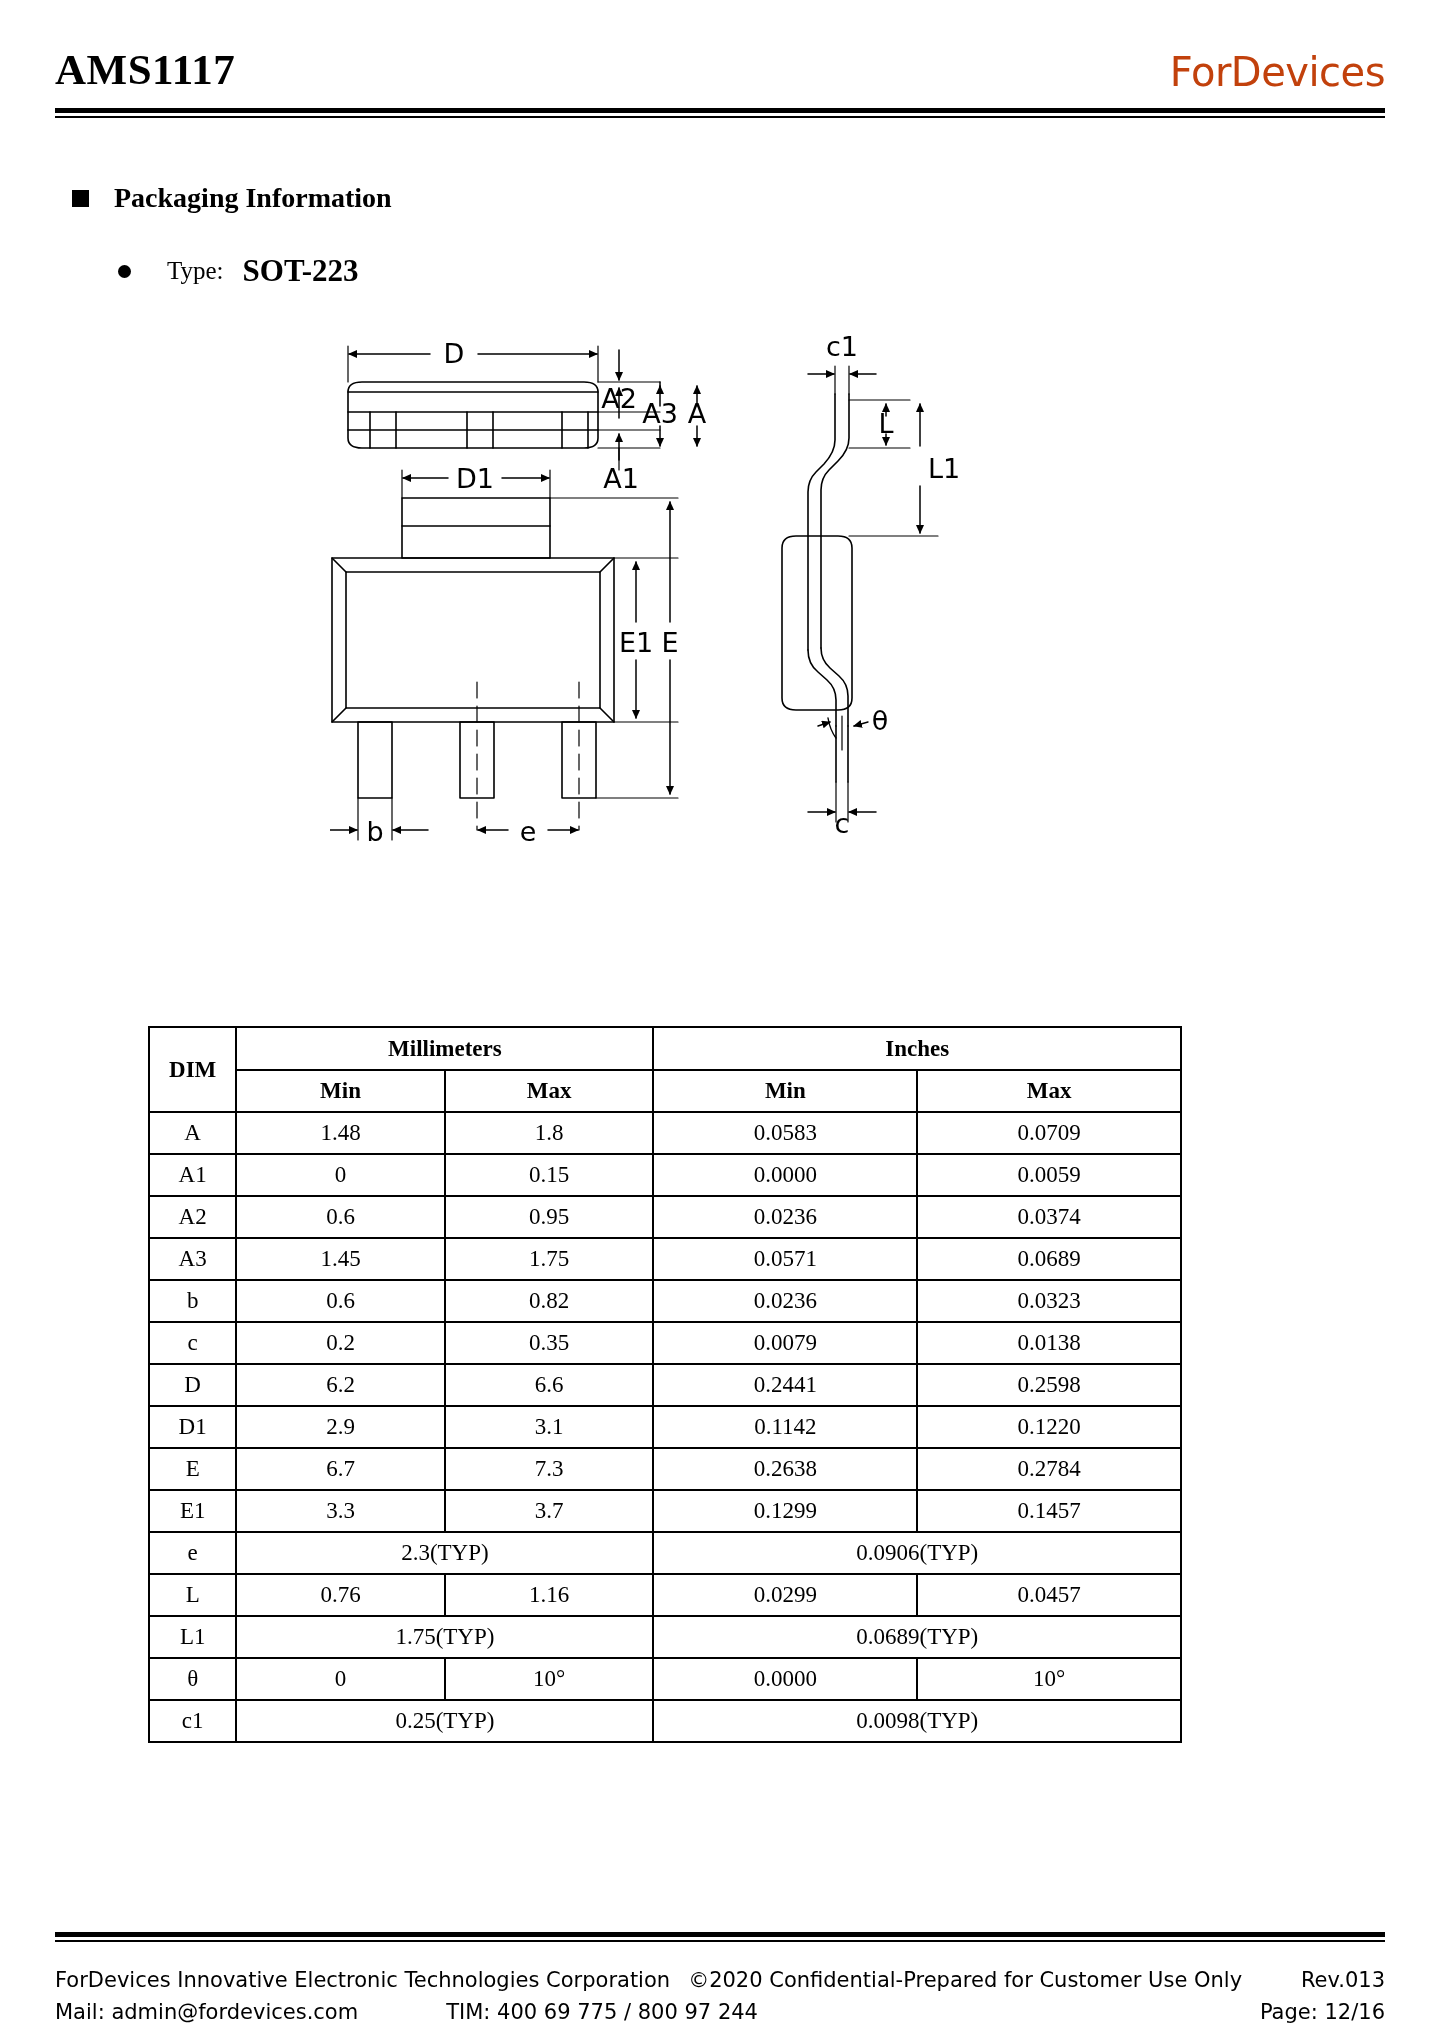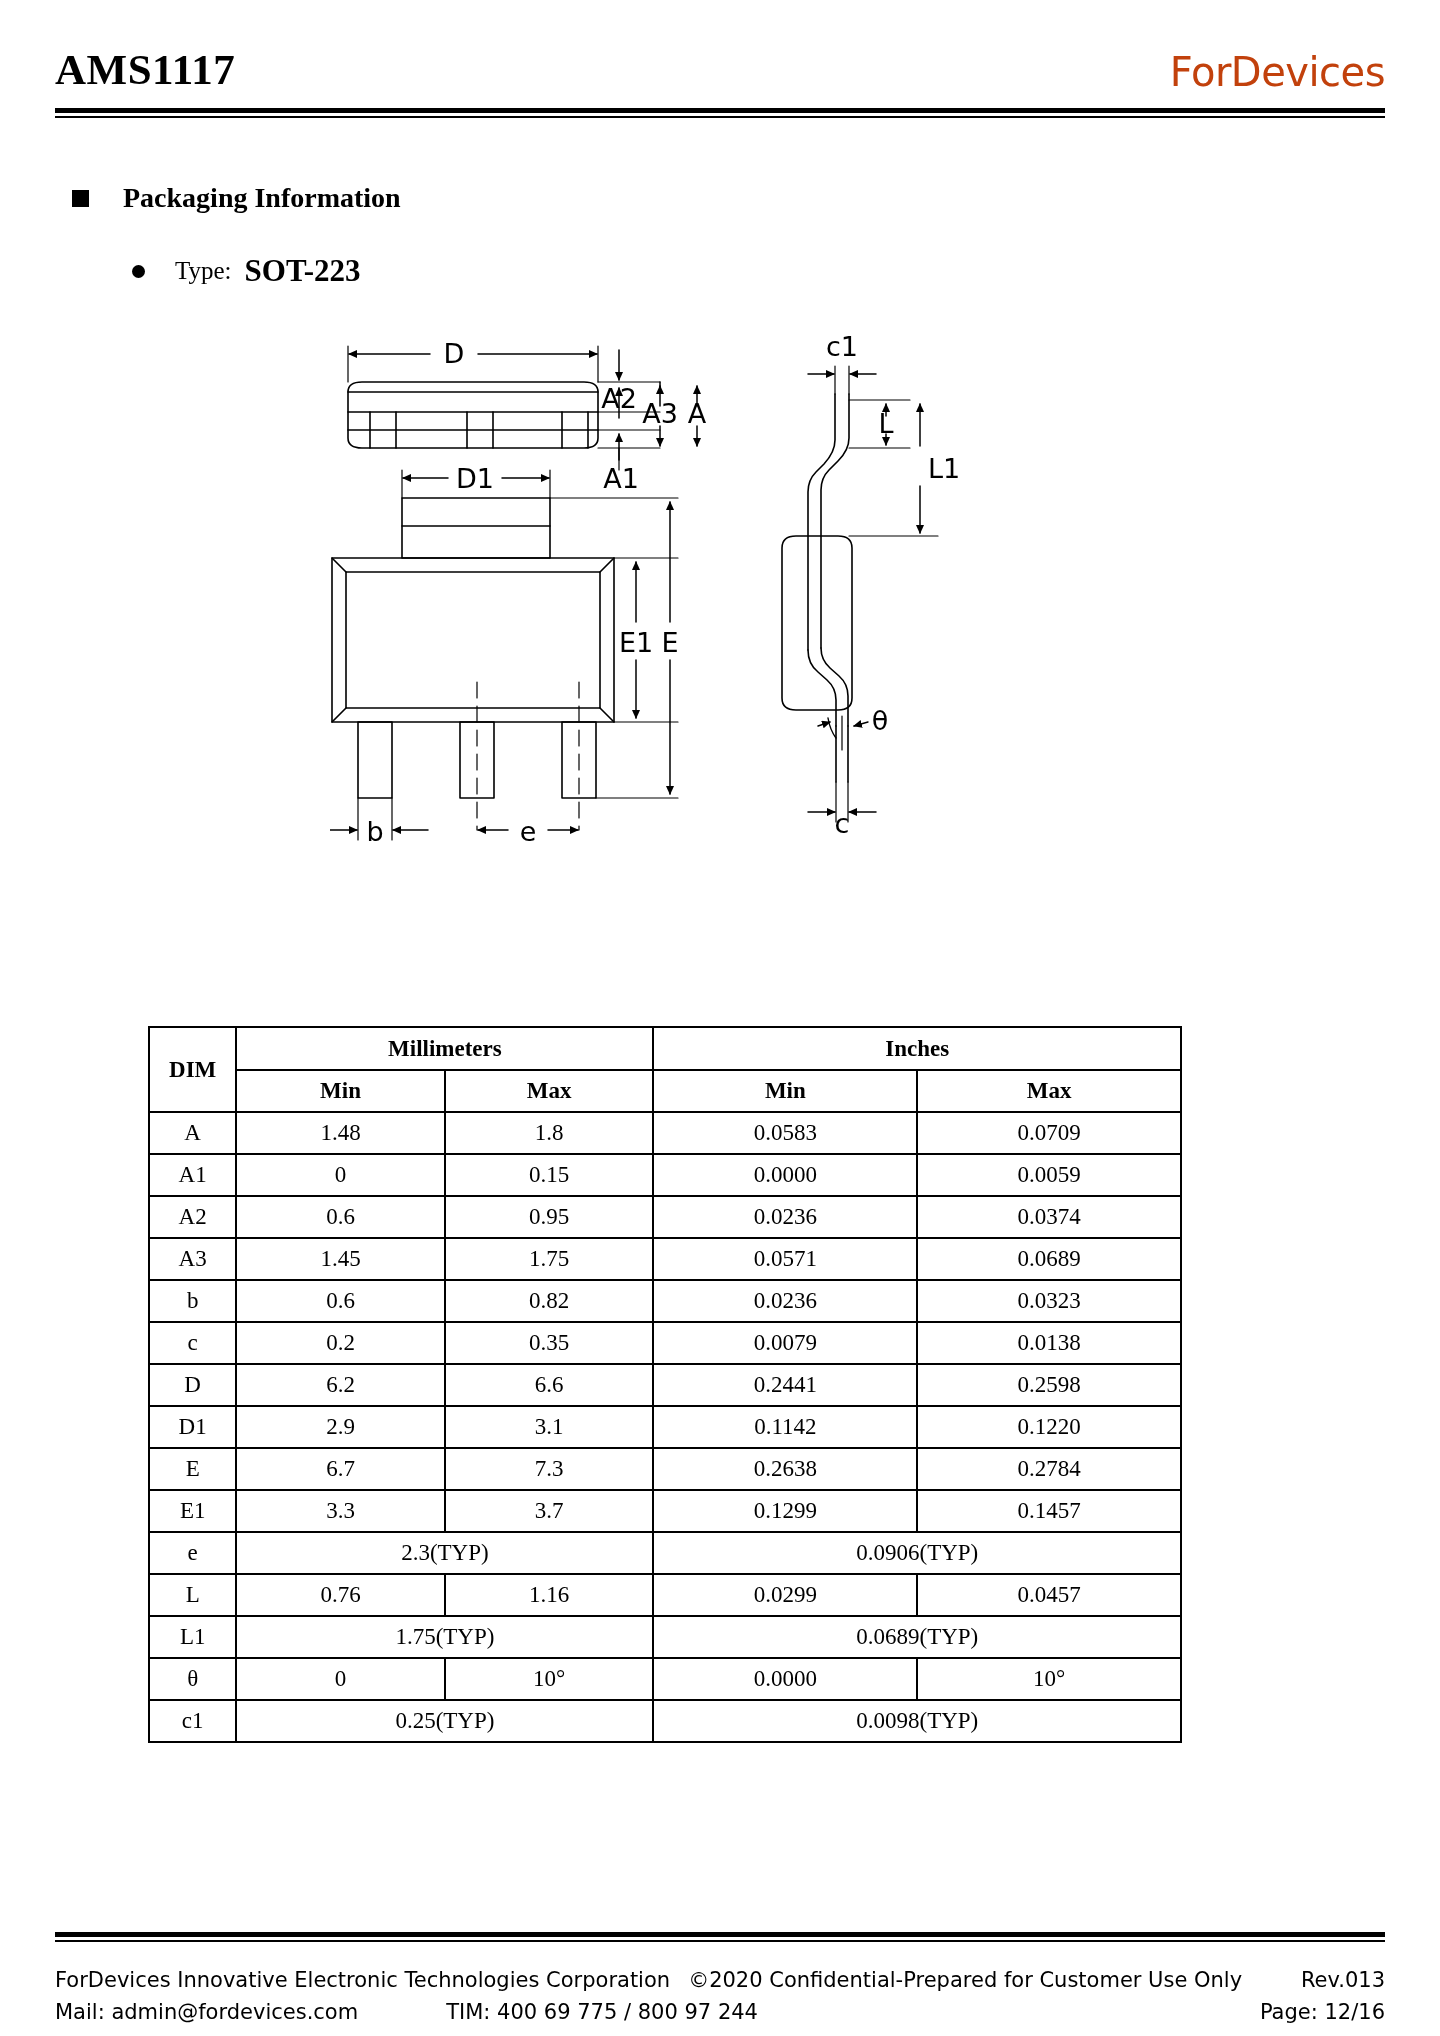--- a/index.html
+++ b/index.html
@@ -61,42 +61,43 @@
     background: #000;
   }
 
   
   .section-heading {
     position: absolute;
     left: 72px;
     top: 182px;
     display: flex;
     align-items: center;
-    gap: 12px;
+    gap: 3px;
   }
   .sq-bullet {
     width: 17px;
     height: 17px;
     background: #000;
     display: inline-block;
     margin-right: 22px;
   }
   .section-heading-text {
     font-size: 28px;
     font-weight: bold;
     font-family: "Liberation Serif", "DejaVu Serif", serif;
   }
 
   
   .type-line {
     position: absolute;
-    left: 132px;
+    left: 118px;
     top: 253px;
     display: flex;
     align-items: center;
+    gap: 6px;
   }
   .dot-bullet {
     width: 13px;
     height: 13px;
     border-radius: 50%;
     background: #000;
     display: inline-block;
     margin-right: 30px;
   }
   .type-label {

